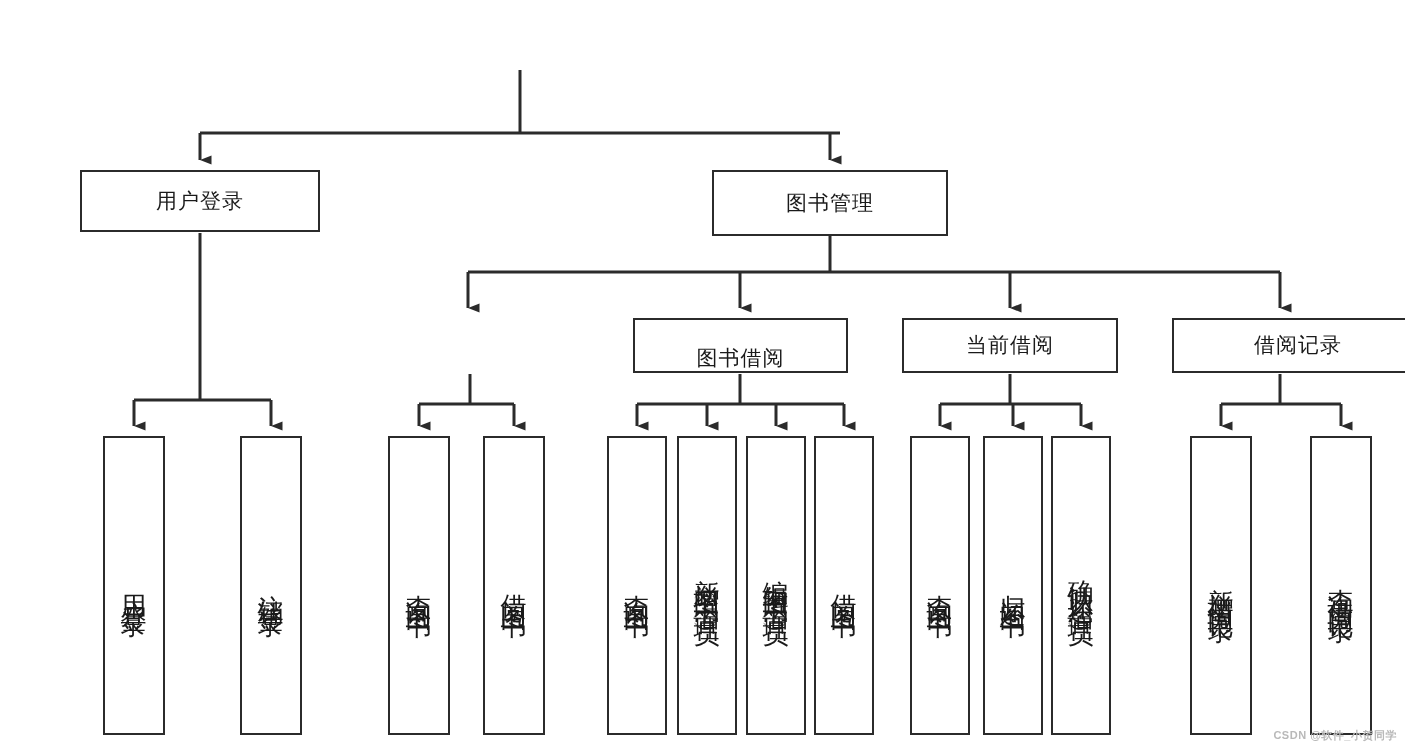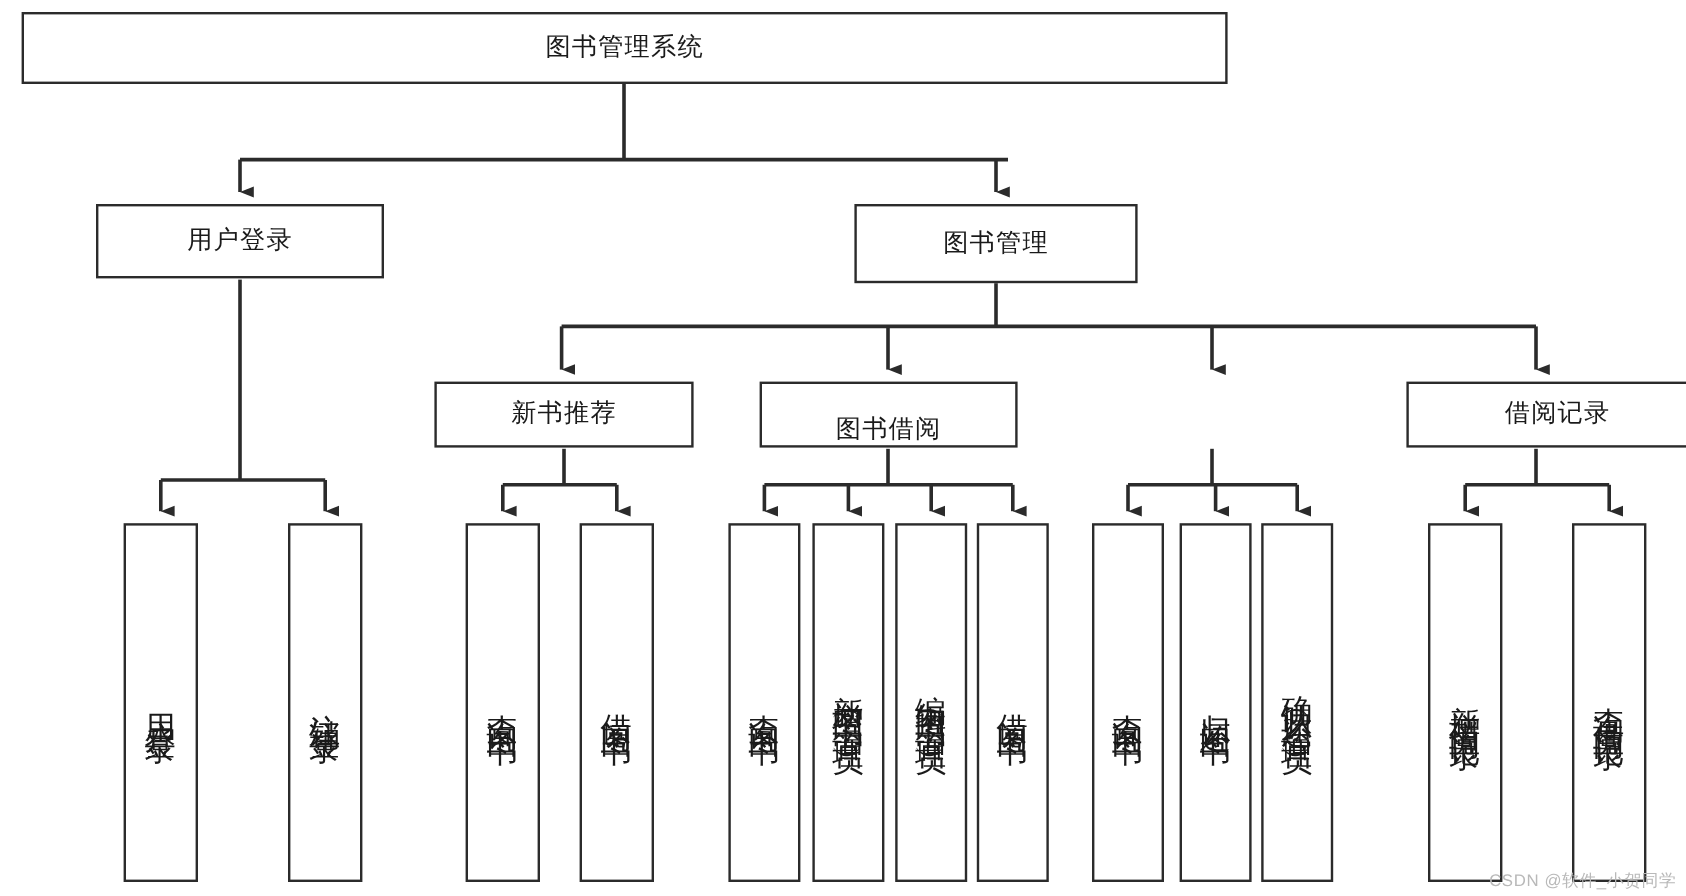--- a/index.html
+++ b/index.html
@@ -38,25 +38,26 @@
     writing-mode:vertical-rl;
     text-orientation:upright;
     font-size:26px;
     letter-spacing:6px;
     line-height:1;
     white-space:nowrap;
   }
   .watermark{
     position:absolute;
     right:8px;bottom:4px;
-    font-size:14px;
+    font-size:11px;
     color:#b9b9b9;
     letter-spacing:0.5px;
     user-select:none;
     white-space:nowrap;
+    font-weight:bold;
   }
 </style>
 </head>
 <body>
 
 <div id="canvas">
 
   <svg class="edges" viewBox="0 0 1405 747" xmlns="http://www.w3.org/2000/svg">
     <defs>
       <marker id="arrow" viewBox="0 0 10 12" refX="5" refY="11.5" markerWidth="10" markerHeight="12" orient="auto-start-reverse" markerUnits="userSpaceOnUse">
@@ -100,36 +101,33 @@
       <path d="M1013 404 L1013 426" marker-end="url(#arrow)"></path>
       <path d="M1081 404 L1081 426" marker-end="url(#arrow)"></path>
 
       <path d="M1280 374 L1280 404"></path>
       <path d="M1221 404 L1341 404"></path>
       <path d="M1221 404 L1221 426" marker-end="url(#arrow)"></path>
       <path d="M1341 404 L1341 426" marker-end="url(#arrow)"></path>
     </g>
   </svg>
 
-  <div class="node root h" style="left:18px;top:10px;width:1005px;height:60px;">
-    <span class="lbl">图书管理系统</span>
-  </div>
 
   <div class="node h" style="left:80px;top:170px;width:240px;height:62px;">
     <span class="lbl">用户登录</span>
   </div>
   <div class="node h" style="left:712px;top:170px;width:236px;height:66px;">
     <span class="lbl">图书管理</span>
   </div>
 
-  <div class="node h" style="left:362px;top:318px;width:216px;height:55px;">
-    <span class="lbl">新书推荐</span>
-  </div>
   <div class="node h" style="left:633px;top:318px;width:215px;height:55px;align-items:flex-end;">
     <span class="lbl">图书借阅</span>
+  </div>
+  <div class="node h" style="left:902px;top:318px;width:216px;height:55px;">
+    <span class="lbl">当前借阅</span>
   </div>
   <div class="node h" style="left:1172px;top:318px;width:252px;height:55px;">
     <span class="lbl">借阅记录</span>
   </div>
 
   <div class="node v" style="left:103px;top:436px;width:62px;height:299px;">
     <span class="lbl">用户登录</span>
   </div>
   <div class="node v" style="left:240px;top:436px;width:62px;height:299px;">
     <span class="lbl">注销登录</span>

